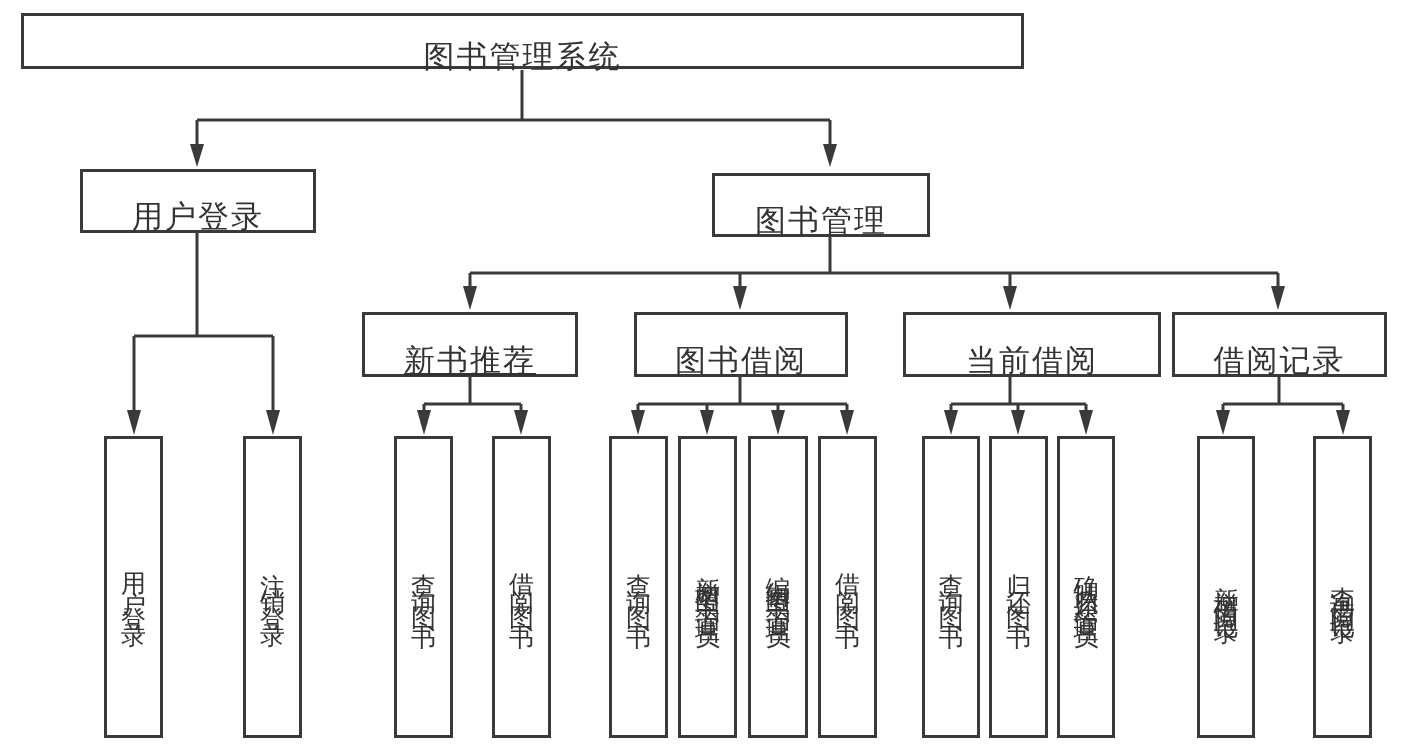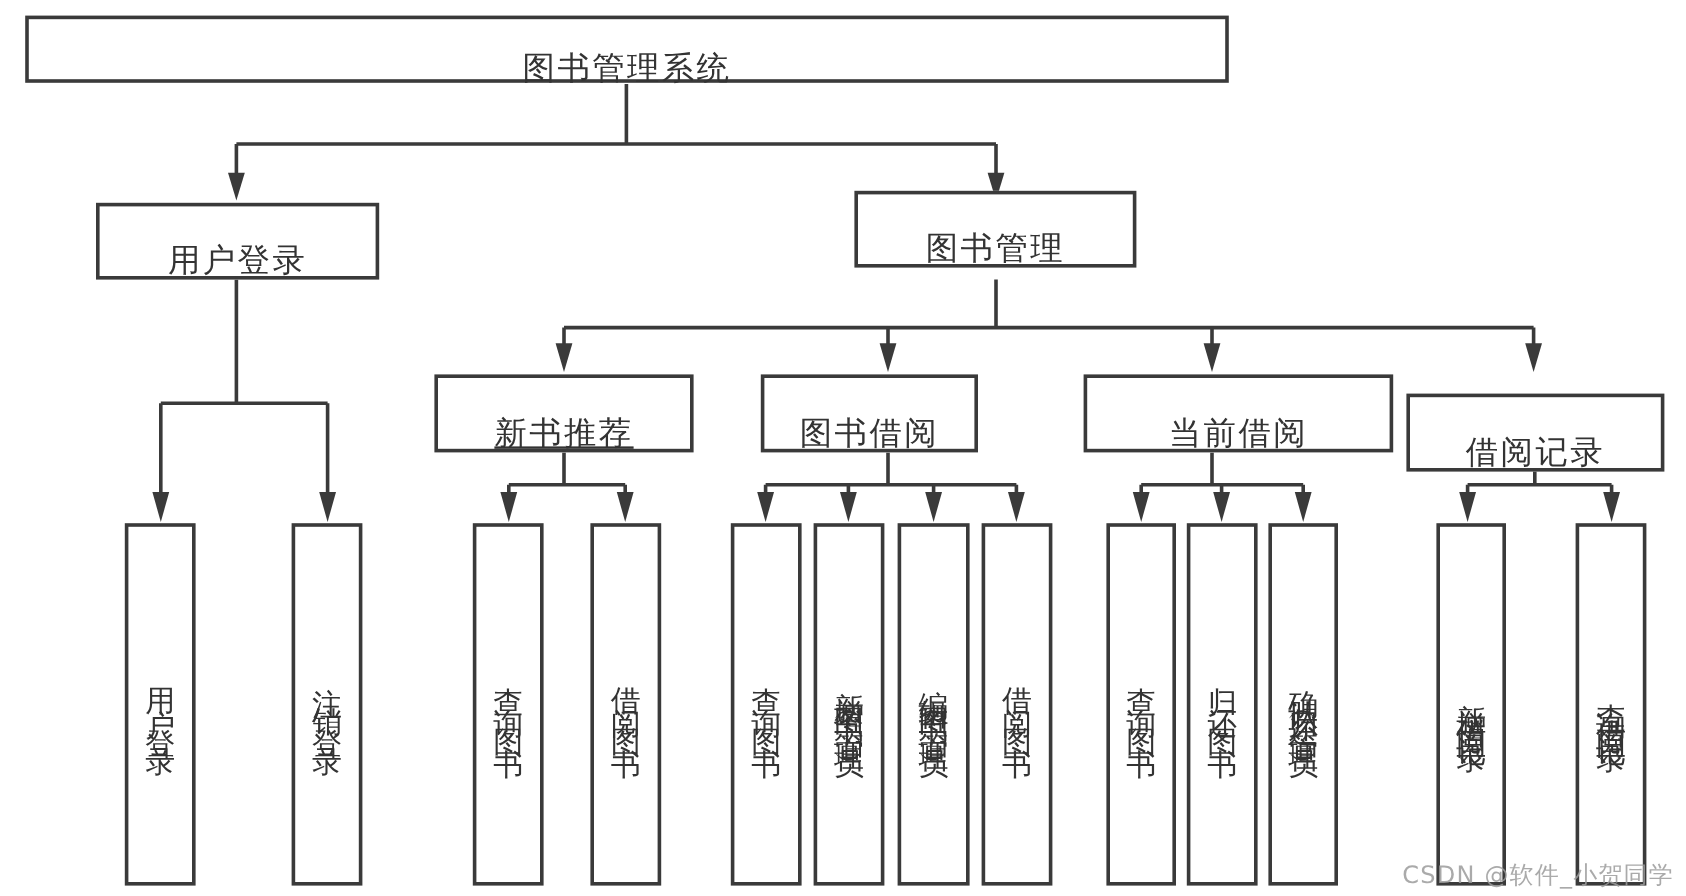--- a/index.html
+++ b/index.html
@@ -28,21 +28,21 @@
     position: absolute;
     box-sizing: border-box;
     background: #ffffff;
     border: 3px solid #3a3a3a;
     display: flex;
     align-items: center;
     justify-content: center;
     color: #333333;
   }
   .node.h span {
-    font-size: 27px;
+    font-size: 31px;
     letter-spacing: 2px;
     white-space: nowrap;
     margin-top: 32px;
   }
   .node.leaf span {
     writing-mode: vertical-rl;
     text-orientation: mixed;
     font-size: 25px;
     line-height: 1;
     white-space: nowrap;
@@ -114,34 +114,34 @@
     </g>
   </svg>
 
   <div class="node h" style="left:21px; top:13px; width:1003px; height:56px;">
     <span>图书管理系统</span>
   </div>
 
   <div class="node h" style="left:80px; top:169px; width:236px; height:64px;">
     <span>用户登录</span>
   </div>
-  <div class="node h" style="left:712px; top:159px; width:235px; height:64px;">
+  <div class="node h" style="left:712px; top:173px; width:218px; height:64px;">
     <span>图书管理</span>
   </div>
 
   <div class="node h" style="left:362px; top:312px; width:216px; height:65px;text-decoration:underline;">
     <span>新书推荐</span>
   </div>
-  <div class="node h" style="left:634px; top:312px; width:181px; height:65px;">
+  <div class="node h" style="left:634px; top:312px; width:214px; height:65px;">
     <span>图书借阅</span>
   </div>
   <div class="node h" style="left:903px; top:312px; width:258px; height:65px;">
     <span>当前借阅</span>
   </div>
-  <div class="node h" style="left:1172px; top:328px; width:215px; height:65px;">
+  <div class="node h" style="left:1172px; top:312px; width:215px; height:65px;">
     <span>借阅记录</span>
   </div>
 
   <div class="node leaf" style="left:104px; top:436px; width:59px; height:302px;">
     <span class="len4">用户登录</span>
   </div>
   <div class="node leaf" style="left:243px; top:436px; width:59px; height:302px;">
     <span class="len4">注销登录</span>
   </div>
 
@@ -175,15 +175,14 @@
     <span class="len9">确认归还（管理员）</span>
   </div>
 
   <div class="node leaf" style="left:1197px; top:436px; width:58px; height:302px;">
     <span class="len6">新增借阅记录</span>
   </div>
   <div class="node leaf" style="left:1313px; top:436px; width:59px; height:302px;">
     <span class="len6">查询借阅记录</span>
   </div>
 
-  <div class="watermark">CSDN @软件_小贺同学</div>
 
 </div>
 
 </body></html>

